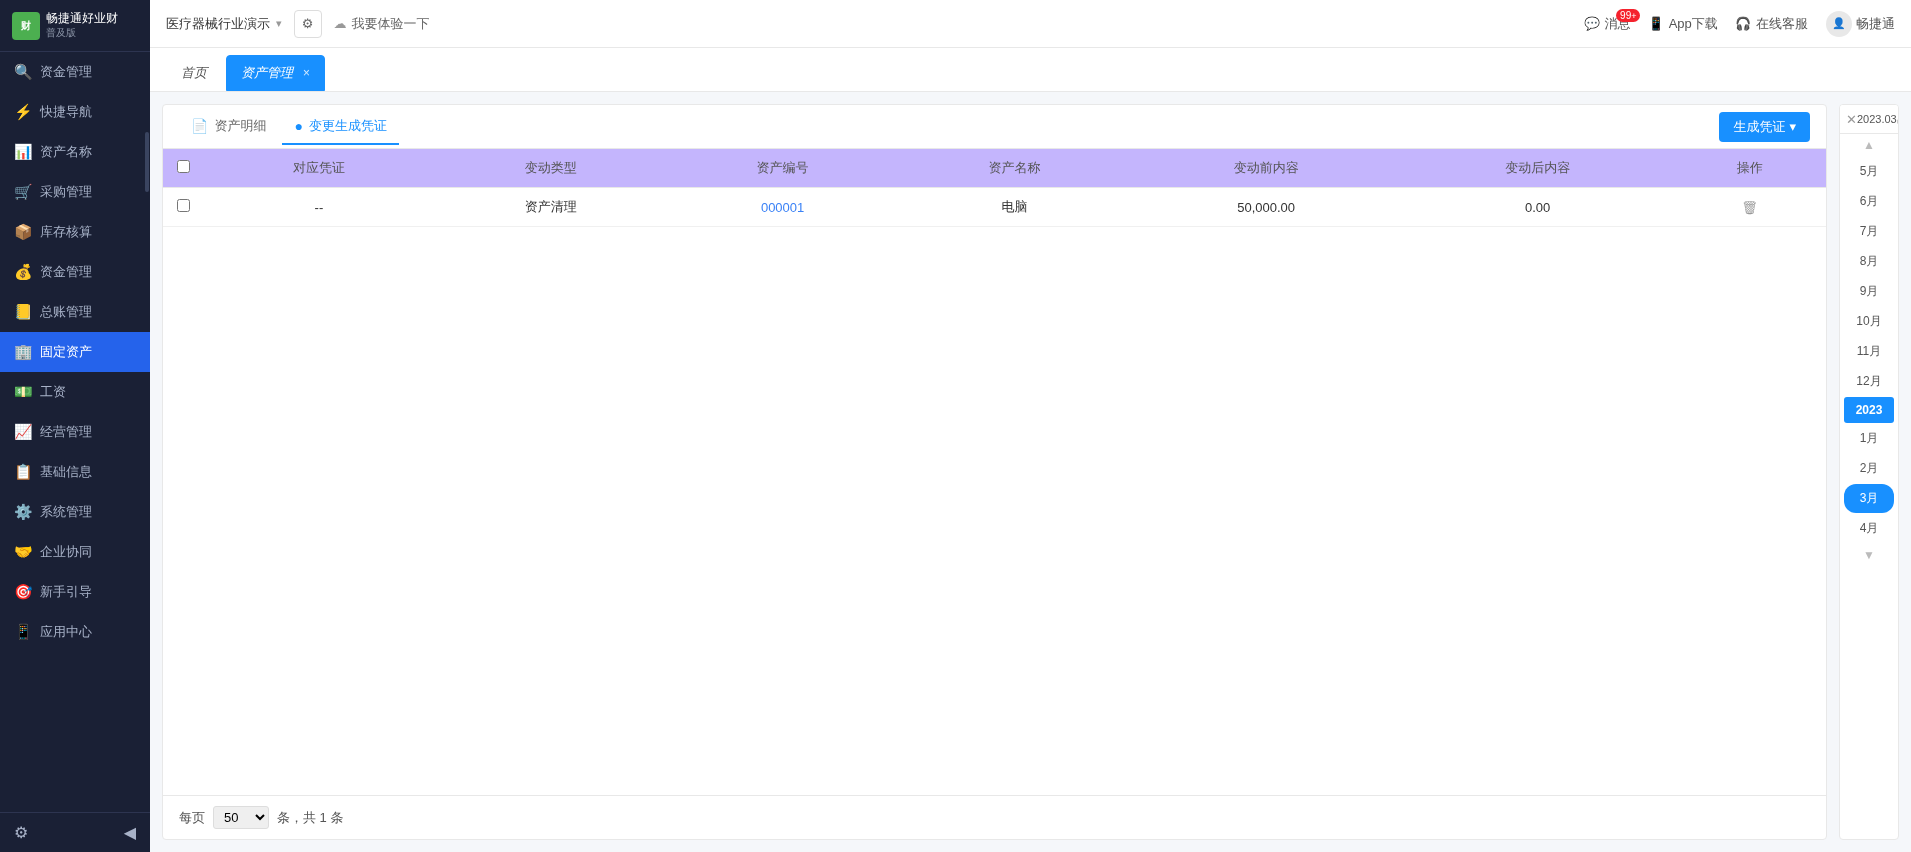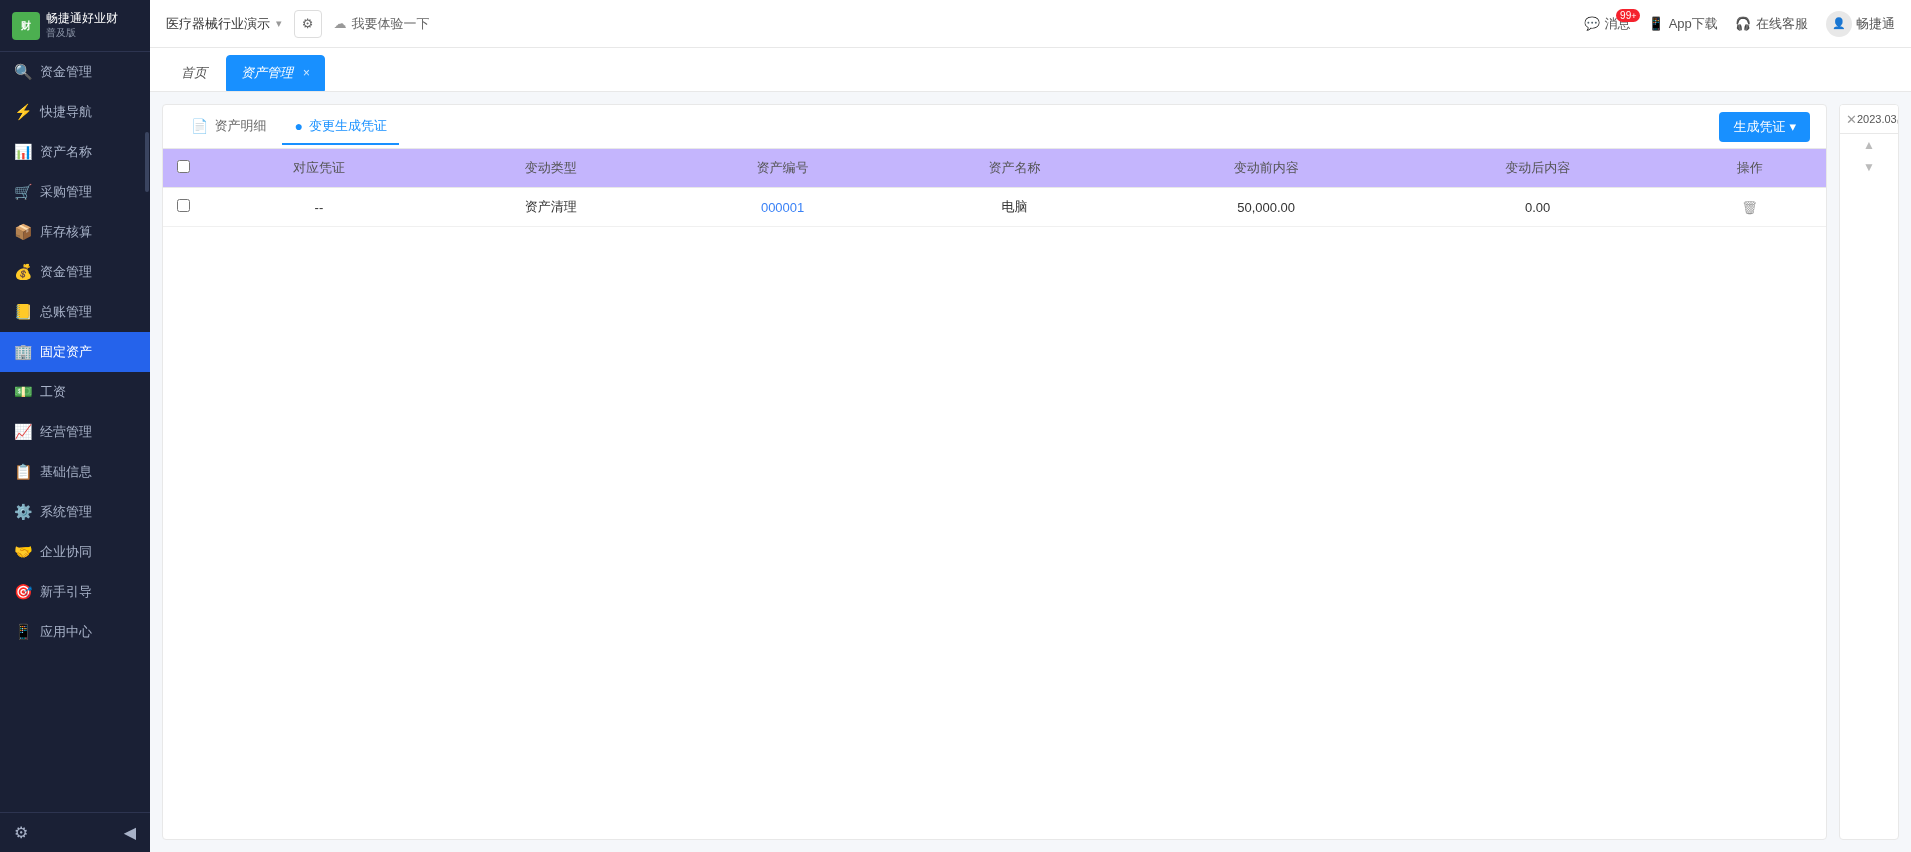--- a/index.html
+++ b/index.html
@@ -484,28 +484,49 @@
     <td style="color:#3b82f6;cursor:pointer;">000001</td>
     <td>电脑</td>
     <td>50,000.00</td>
     <td>0.00</td>
     <td style="cursor:pointer;color:#999;">🗑</td>
   </tr>
               </tbody>
           </table>
         </div>
 
+        <div class="pagination">
+          <span>每页</span>
+          <select id="per-page-select">
+          <option value="10">10</option><option value="20">20</option><option value="50" selected="">50</option><option value="100">100</option></select>
+          <span>条，共 1 条</span>
+        </div>
       </div>
 
       <div class="date-sidebar">
         <div class="date-sidebar-header">
           <span class="date-sidebar-close">✕</span>
           <span style="font-size:11px;color:#555;">2023.03</span>
           <span class="date-sidebar-expand">⤢</span>
         </div>
         <div class="date-sidebar-list">
           <div class="date-scroll-up">▲</div>
+          <div id="date-months-container">
+              <div class="date-month">5月</div>
+              <div class="date-month">6月</div>
+              <div class="date-month">7月</div>
+              <div class="date-month">8月</div>
+              <div class="date-month">9月</div>
+              <div class="date-month">10月</div>
+              <div class="date-month">11月</div>
+              <div class="date-month">12月</div>
+              <div class="date-month current-year-label">2023</div>
+              <div class="date-month">1月</div>
+              <div class="date-month">2月</div>
+              <div class="date-month active">3月</div>
+              <div class="date-month">4月</div>
+            </div>
           <div class="date-scroll-down">▼</div>
         </div>
       </div>
     </div>
   </div>
 </div>
 
 </body></html>

